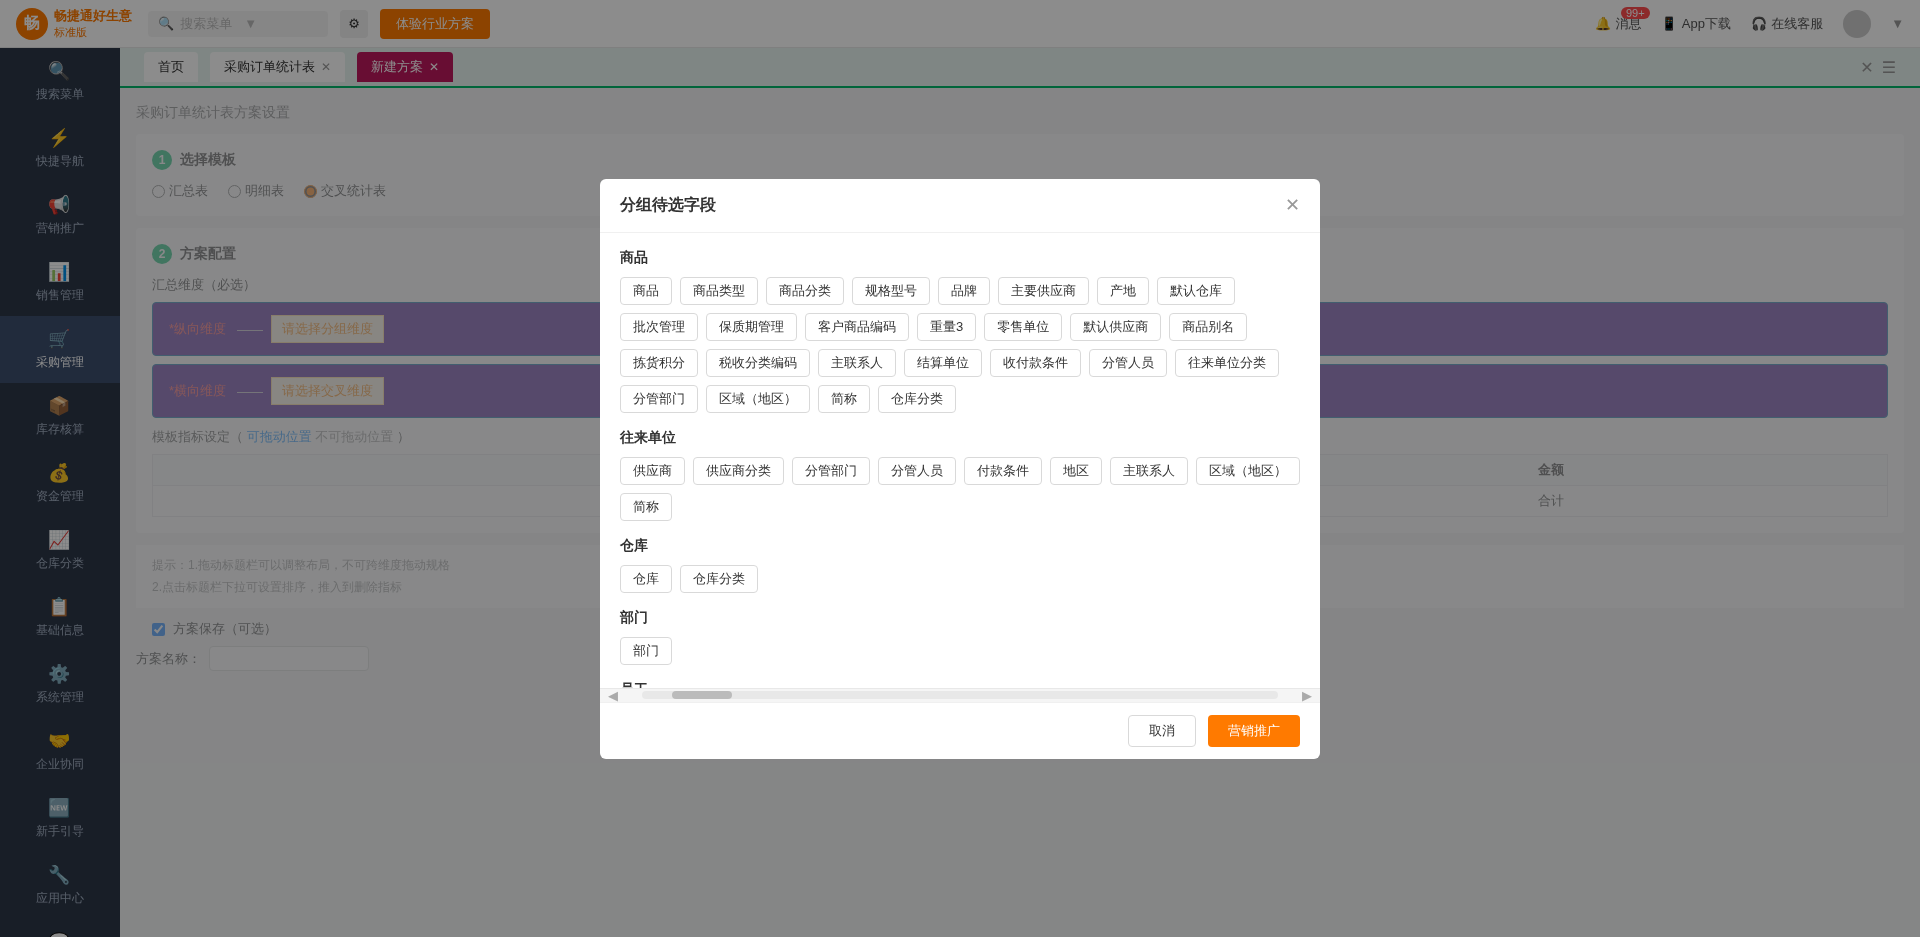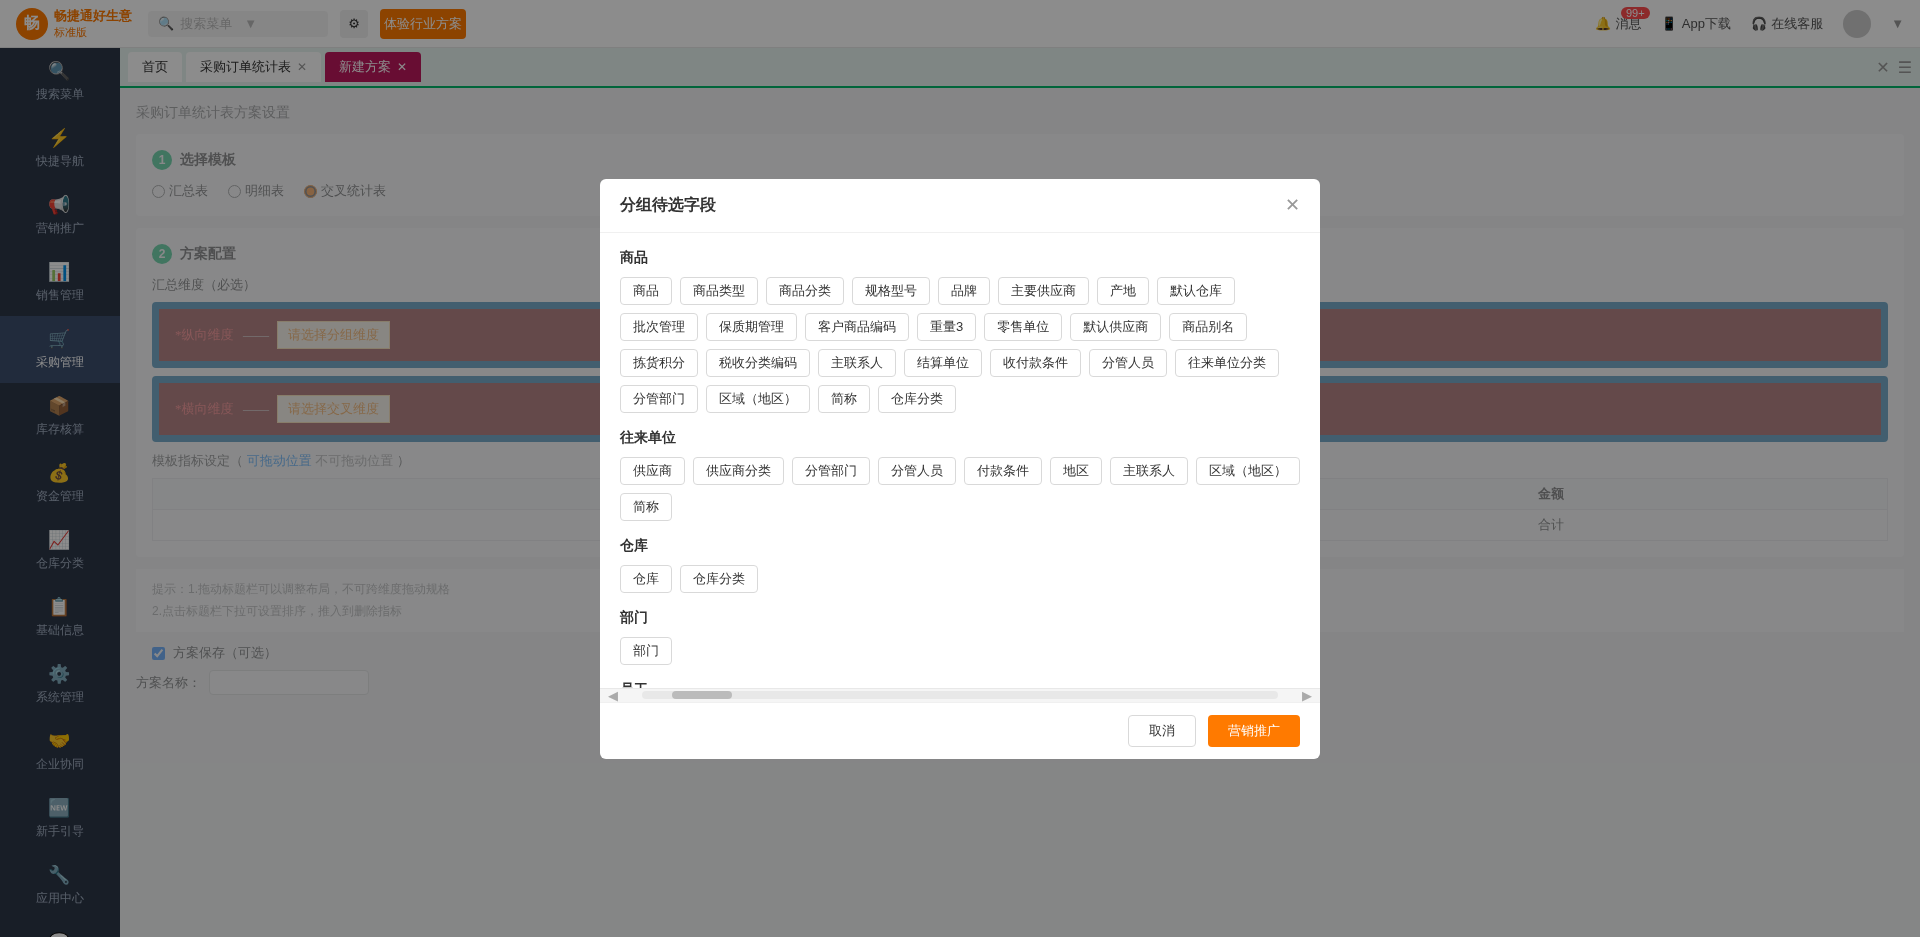--- a/index.html
+++ b/index.html
@@ -6,56 +6,56 @@
     body { font-family: 'Microsoft YaHei', Arial, sans-serif; font-size: 13px; background: #f0f2f5; color: #333; overflow: hidden; }
 
     
     .top-nav { height: 48px; background: #fff; display: flex; align-items: center; border-bottom: 1px solid #e8e8e8; padding: 0 16px; gap: 12px; position: fixed; top: 0; left: 0; right: 0; z-index: 100; }
     .logo-area { display: flex; align-items: center; gap: 6px; width: 120px; }
     .logo-icon { width: 32px; height: 32px; background: #ff7a00; border-radius: 50%; display: flex; align-items: center; justify-content: center; color: #fff; font-size: 16px; font-weight: bold; }
 
     .nav-search { display: flex; align-items: center; gap: 6px; background: #f5f5f5; border-radius: 4px; padding: 4px 10px; flex: 0 0 180px; cursor: pointer; }
     .nav-search span { color: #999; font-size: 13px; }
 
-    .nav-btn-try { background: #ff7a00; color: #fff; border: none; border-radius: 4px; padding: 6px 4px; cursor: pointer; font-size: 13px; }
+    .nav-btn-try { background: #ff7a00; color: #fff; border: none; border-radius: 4px; padding: 6px 16px; cursor: pointer; font-size: 13px; }
 
     .nav-right { margin-left: auto; display: flex; align-items: center; gap: 20px; }
     .nav-right-item { display: flex; align-items: center; gap: 4px; color: #555; cursor: pointer; font-size: 13px; position: relative; }
     .badge { background: #ff4d4f; color: #fff; border-radius: 10px; padding: 0 5px; font-size: 11px; position: absolute; top: -8px; right: -8px; }
     .avatar { width: 28px; height: 28px; background: #ccc; border-radius: 50%; }
 
     
     .sidebar { position: fixed; left: 0; top: 48px; bottom: 0; width: 120px; background: #2d3748; display: flex; flex-direction: column; z-index: 90; }
     .sidebar-item { display: flex; flex-direction: column; align-items: center; padding: 12px 8px; cursor: pointer; color: #a0aec0; font-size: 12px; gap: 4px; transition: background 0.2s; }
     .sidebar-item:hover, .sidebar-item.active { background: #3d4f6e; color: #fff; }
     .sidebar-icon { font-size: 18px; }
 
     
-    .tab-bar { position: fixed; top: 48px; left: 120px; right: 0; height: 40px; background: #e8f4f0; display: flex; align-items: center; padding: 0 8px; gap: 4px; z-index: 80; border-bottom: 2px solid #00b96b; }
+    .tab-bar { position: fixed; top: 48px; left: 120px; right: 0; height: 40px; background: #e8f4f0; display: flex; align-items: center; padding: 0 24px; gap: 12px; z-index: 80; border-bottom: 2px solid #00b96b; }
     .tab { display: flex; align-items: center; gap: 6px; padding: 6px 14px; background: #fff; border-radius: 4px 4px 0 0; cursor: pointer; font-size: 13px; color: #333; }
     .tab.active { background: #be185d; color: #fff; }
     .tab-close { color: #999; font-size: 12px; cursor: pointer; }
     .tab.active .tab-close { color: #fff; }
     .tab-bar-right { margin-left: auto; display: flex; gap: 8px; color: #999; font-size: 16px; cursor: pointer; }
 
     
     .main-content { margin-top: 88px; margin-left: 120px; padding: 16px; background: #f5f5f5; min-height: calc(100vh - 88px); }
     .page-title { font-size: 14px; color: #666; margin-bottom: 12px; }
 
     .config-section { background: #fff; border-radius: 4px; padding: 16px; margin-bottom: 12px; }
     .step-label { display: inline-flex; align-items: center; gap: 8px; font-size: 14px; font-weight: bold; color: #333; margin-bottom: 12px; }
     .step-num { width: 20px; height: 20px; background: #00b96b; color: #fff; border-radius: 50%; display: flex; align-items: center; justify-content: center; font-size: 12px; }
 
     .template-options { display: flex; gap: 20px; align-items: center; flex-wrap: wrap; }
     .radio-item { display: flex; align-items: center; gap: 4px; cursor: pointer; }
     .radio-item input { accent-color: #ff7a00; }
 
     .config-row { display: flex; align-items: center; gap: 12px; margin-bottom: 8px; }
 
-    .dimension-box { background: #7f1d1d; border: 7px solid #0369a1; border-radius: 4px; padding: 12px 16px; margin-bottom: 8px; font-family: Liberation Serif, serif; }
+    .dimension-box { background: #4c1d95; border: 1px solid #0369a1; border-radius: 4px; padding: 12px 16px; margin-bottom: 8px; }
     .dim-row { display: flex; align-items: center; gap: 8px; }
     .dim-label { color: #ff4d4f; font-size: 13px; min-width: 60px; }
     .dim-sep { color: #ccc; }
     .dim-select { background: #fff7e6; border: 1px solid #ffd591; border-radius: 0; padding: 4px 10px; color: #fa8c16; font-size: 13px; cursor: pointer; }
 
     .draggable-area { margin-top: 10px; }
     .stat-table { width: 100%; border-collapse: collapse; }
     .stat-table th, .stat-table td { border: 1px solid #e8e8e8; padding: 6px 12px; text-align: center; font-size: 13px; }
     .stat-table th { background: #fafafa; }
 

